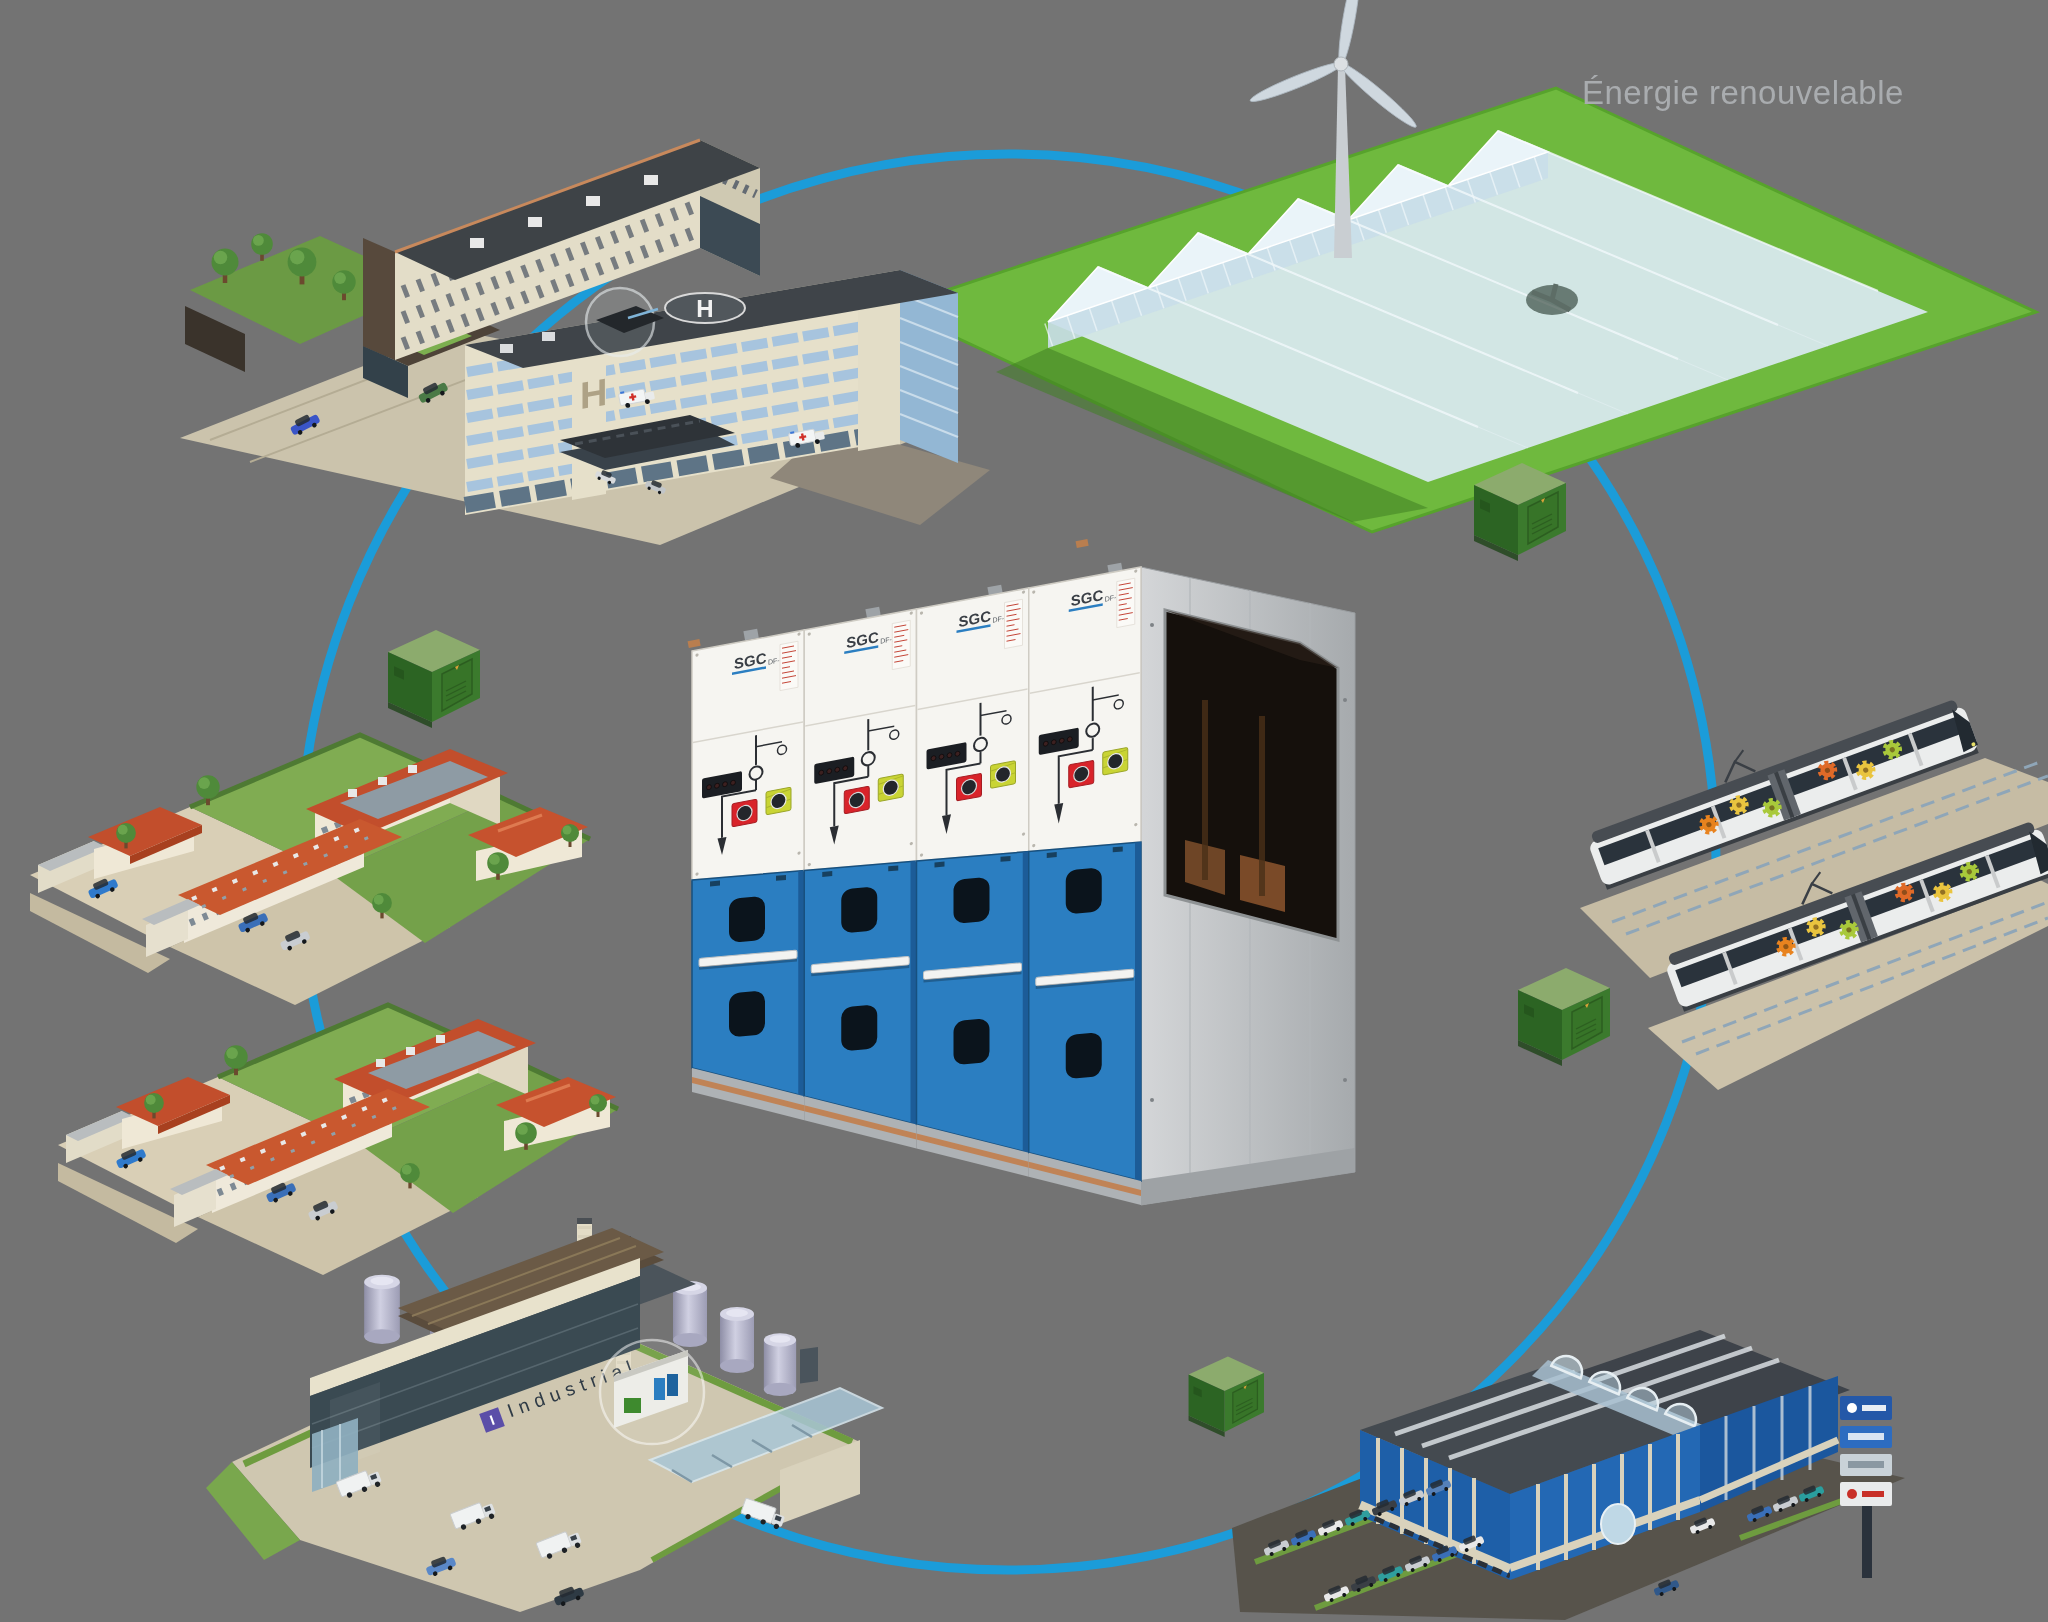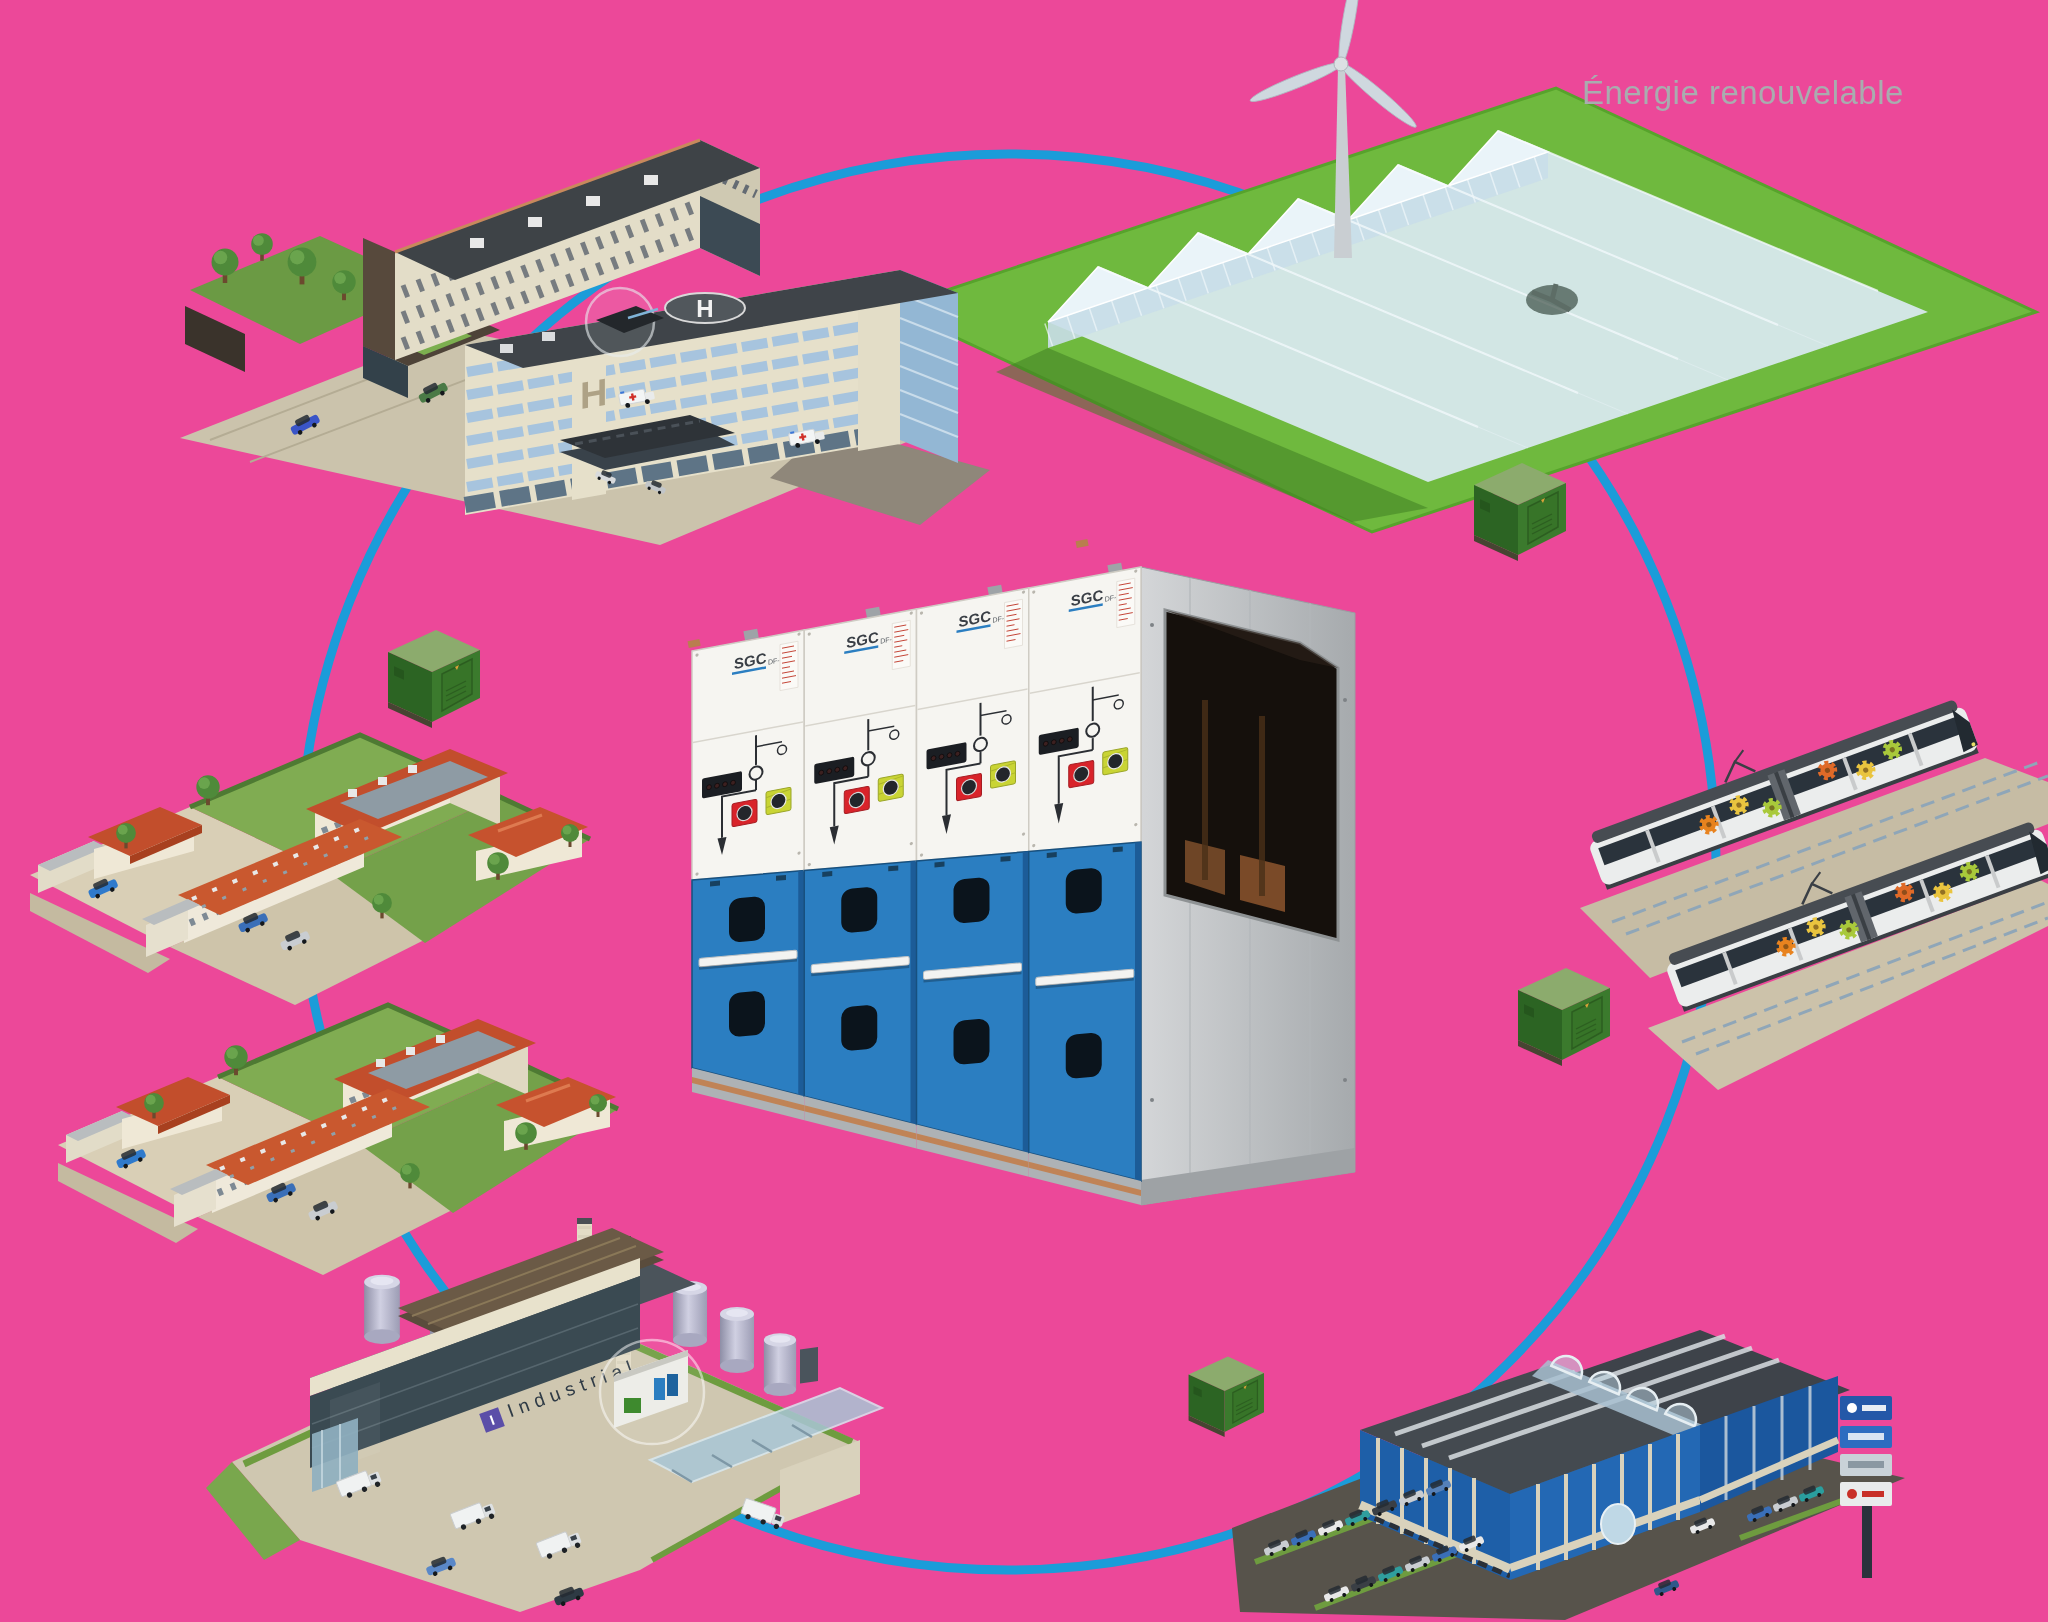--- a/index.html
+++ b/index.html
@@ -1,16 +1,16 @@
 <!DOCTYPE html>
 <html><head>
 <meta charset="utf-8">
 <style>
   html,body{margin:0;padding:0;background:#000;}
-  .stage{position:relative;width:2048px;height:1622px;background:#ec4899;overflow:hidden;
+  .stage{position:relative;width:2048px;height:1622px;background:#737373;overflow:hidden;
          font-family:"Liberation Sans", sans-serif;}
   svg{position:absolute;left:0;top:0;}
   text{font-family:"Liberation Sans", sans-serif;}
 </style>
 </head>
 <body>
 
 <div class="stage">
 <svg id="scene" width="2048" height="1622" viewBox="0 0 2048 1622">
   <defs>

